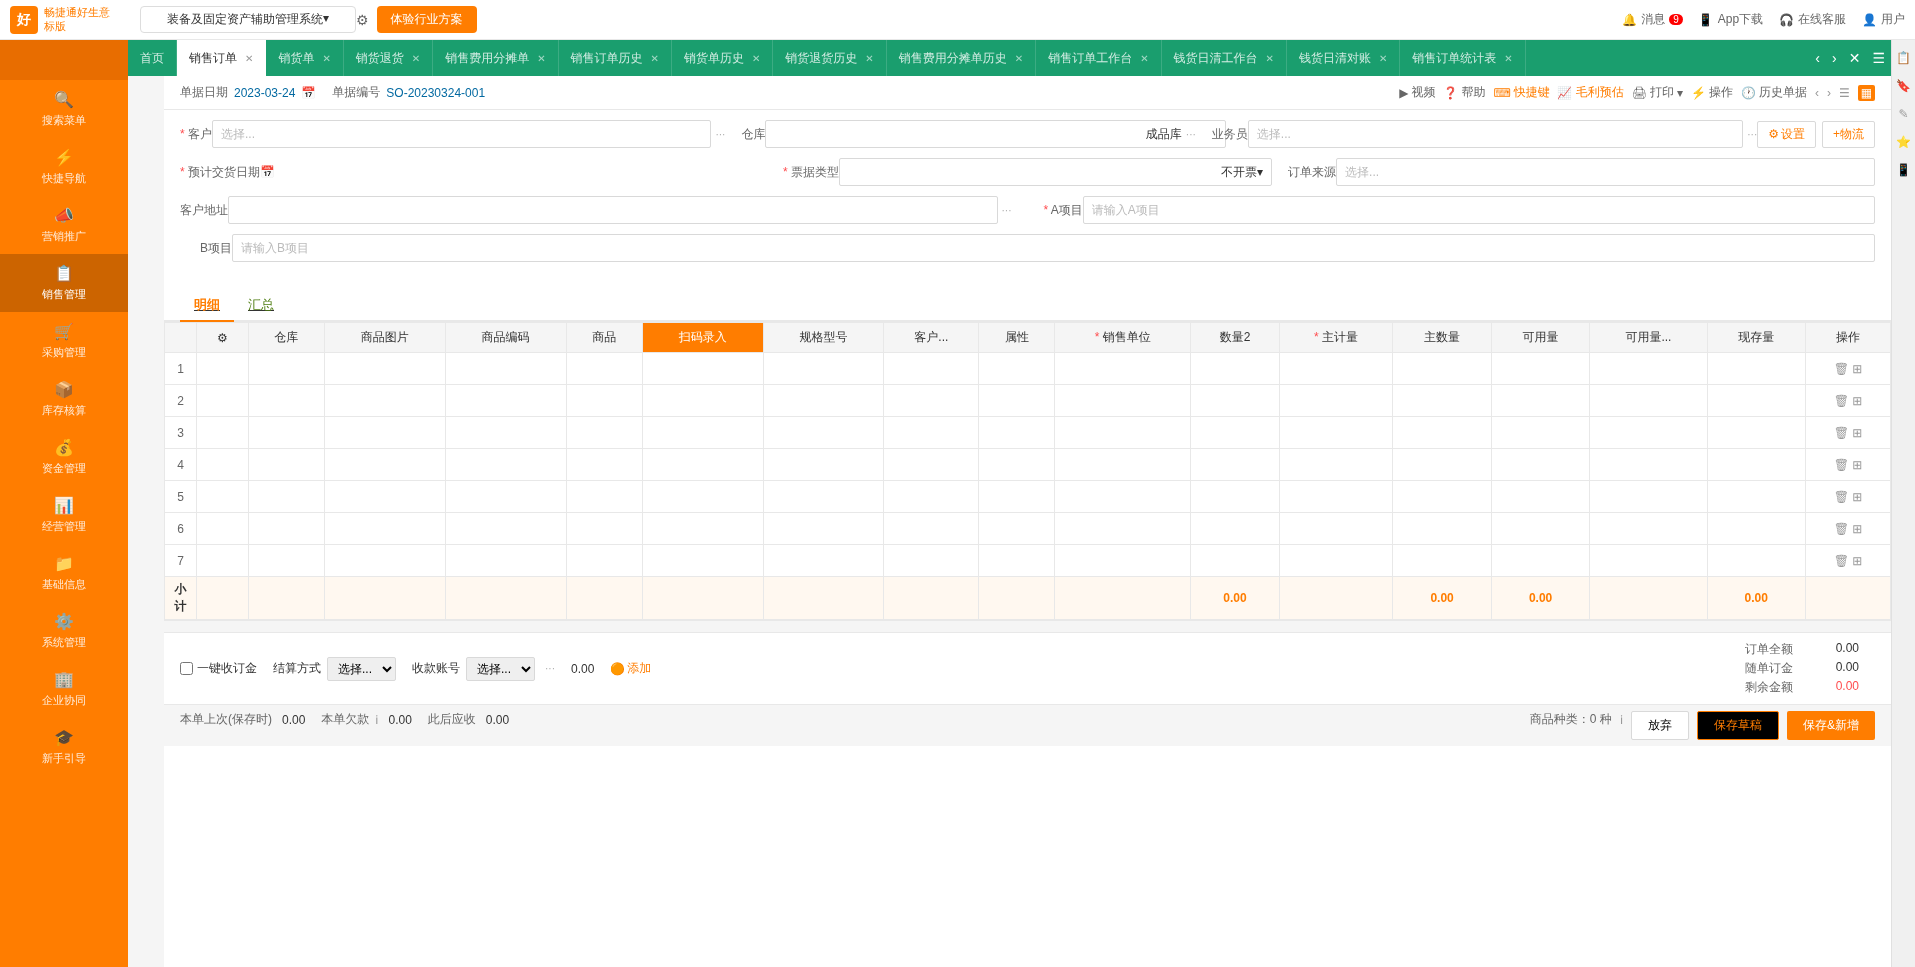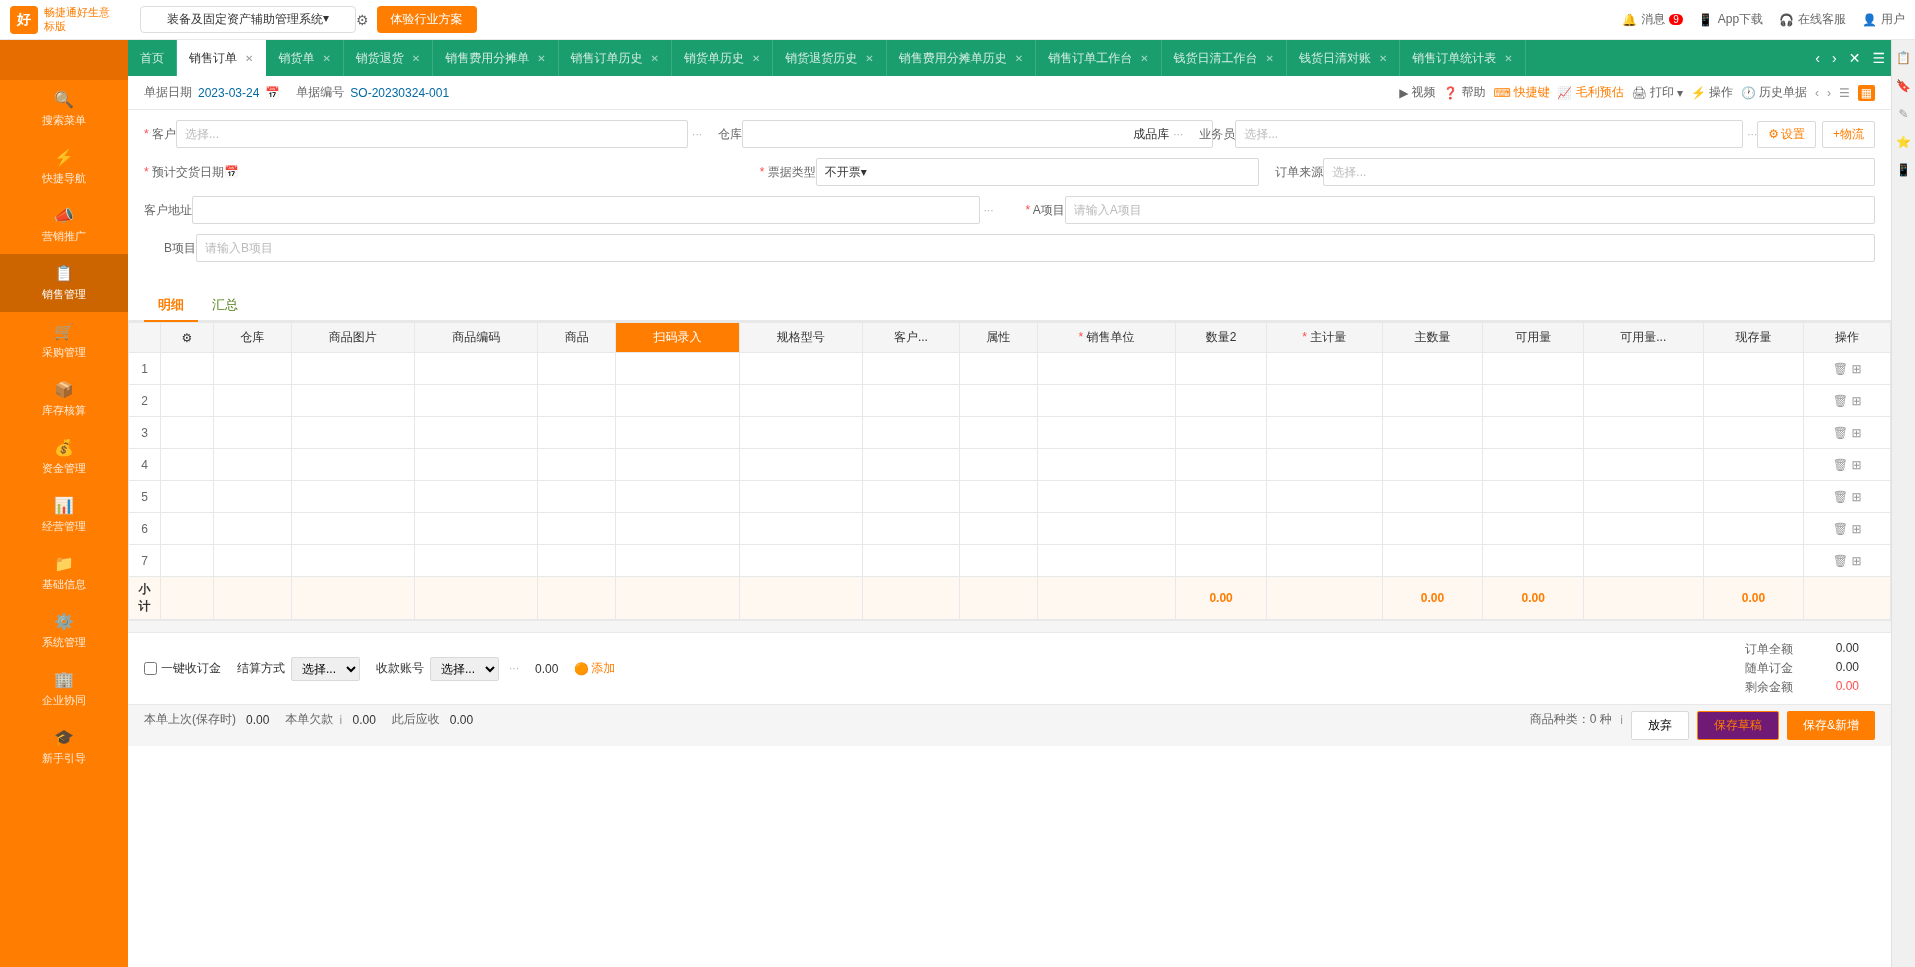--- a/index.html
+++ b/index.html
@@ -5,21 +5,21 @@
     * { box-sizing: border-box; margin: 0; padding: 0; }
     body { font-family: 'Microsoft YaHei', Arial, sans-serif; font-size: 12px; background: #f0f2f5; color: #333; overflow: hidden; }
 
     
     .app-container { display: flex; flex-direction: column; height: 967px; width: 1915px; }
     .top-bar { height: 40px; background: #fff; display: flex; align-items: center; padding: 0 10px; border-bottom: 1px solid #e8e8e8; flex-shrink: 0; }
     .main-layout { display: flex; flex: 1; overflow: hidden; }
     .sidebar { width: 128px; background: #ff7d00; flex-shrink: 0; display: flex; flex-direction: column; }
     .content-area { flex: 1; display: flex; flex-direction: column; overflow: hidden; background: #f5f5f5; }
     .tab-bar { height: 36px; background: #1a9e6e; display: flex; align-items: center; overflow: hidden; flex-shrink: 0; }
-    .page-content { flex: 1; background: #fff; overflow: auto; padding: 0; }
+    .page-content { flex: 1; background: #fff; overflow: auto; padding: 0; margin-left: 36px; }
 
     
     .top-bar-logo { display: flex; align-items: center; gap: 6px; min-width: 120px; }
     .logo-icon { width: 28px; height: 28px; background: #ff7d00; border-radius: 4px; display: flex; align-items: center; justify-content: center; color: white; font-size: 14px; font-weight: bold; }
     .logo-text { font-size: 11px; color: #ff7d00; line-height: 1.2; }
     .top-bar-system { margin-left: 10px; padding: 4px 26px; border: 1px solid #ddd; border-radius: 4px; font-size: 12px; color: #333; display: flex; align-items: flex-start; gap: 0; cursor: pointer; }
     .top-bar-btn { margin-left: 8px; padding: 5px 14px; background: #ff7d00; color: white; border: none; border-radius: 4px; cursor: pointer; font-size: 12px; }
     .top-bar-right { margin-left: auto; display: flex; align-items: center; gap: 16px; font-size: 12px; color: #666; }
     .top-bar-right-item { display: flex; align-items: center; gap: 4px; cursor: pointer; }
     .badge { background: #f00; color: white; border-radius: 8px; padding: 0 4px; font-size: 10px; }
@@ -75,21 +75,21 @@
     .bottom-bar { display: flex; align-items: center; padding: 8px 16px; background: #fff; border-top: 1px solid #e8e8e8; gap: 16px; flex-shrink: 0; }
     .bottom-field { display: flex; align-items: center; gap: 6px; font-size: 12px; }
     .bottom-check { display: flex; align-items: center; gap: 4px; }
     .bottom-select { height: 24px; border: 1px solid #d9d9d9; padding: 0 6px; font-size: 12px; border-radius: 2px; }
     .add-btn { color: #ff7d00; cursor: pointer; display: flex; align-items: center; gap: 2px; }
 
     
     .status-bar { display: flex; align-items: flex-start; padding: 6px 16px; background: #f5f5f5; border-top: 1px solid #e8e8e8; font-size: 12px; color: #666; gap: 16px; flex-shrink: 0; }
     .status-bar-right { margin-left: auto; display: flex; gap: 8px; }
     .btn-discard { padding: 5px 16px; border: 1px solid #d9d9d9; border-radius: 2px; background: #fff; cursor: pointer; font-size: 12px; }
-    .btn-save-draft { padding: 5px 16px; border: 1px solid #ff7d00; color: #ff7d00; border-radius: 2px; background: #701a75; cursor: pointer; font-size: 12px; }
+    .btn-save-draft { padding: 5px 16px; border: 1px solid #ff7d00; color: #ff7d00; border-radius: 2px; background: #000000; cursor: pointer; font-size: 12px; }
     .btn-save-new { padding: 5px 16px; background: #ff7d00; color: white; border: none; border-radius: 2px; cursor: pointer; font-size: 12px; }
 
     
     .order-summary { margin-left: auto; display: flex; flex-direction: column; gap: 2px; font-size: 12px; text-align: right; padding-right: 16px; }
     .summary-row { display: flex; gap: 16px; justify-content: flex-end; }
     .summary-label { color: #666; }
     .summary-value { color: #333; min-width: 50px; text-align: right; }
 
     
     .right-panel { width: 24px; background: #f0f0f0; border-left: 1px solid #e0e0e0; display: flex; flex-direction: column; align-items: center; padding: 8px 0; gap: 8px; flex-shrink: 0; }
@@ -340,21 +340,21 @@
           </div>
 
           <div class="form-row">
             <div class="field-group" style="flex:1.2">
               <span class="field-label required">预计交货日期</span>
               <span style="cursor:pointer;color:#999;">📅</span>
             </div>
             <div class="field-sep"></div>
             <div class="field-group" style="flex:1">
               <span class="field-label required">票据类型</span>
-              <div style="flex:1;height:28px;border:1px solid #d9d9d9;border-radius:2px;padding:0 8px;display:flex;align-items:center;justify-content:flex-start;background:#fff;cursor:pointer;">
+              <div style="flex:1;height:28px;border:1px solid #d9d9d9;border-radius:2px;padding:0 8px;display:flex;align-items:center;justify-content:flex-end;background:#fff;cursor:pointer;">
                 <span>不开票</span>
                 <span>▾</span>
               </div>
             </div>
             <div class="field-sep"></div>
             <div class="field-group" style="flex:1.2">
               <span class="field-label">订单来源</span>
               <input class="field-input" placeholder="选择..." style="">
             </div>
           </div>
@@ -375,21 +375,21 @@
 
           <div class="form-row">
             <div class="field-group" style="flex:1.2">
               <span class="field-label" style="margin-left:20px;">B项目</span>
               <input class="field-input" placeholder="请输入B项目" style="">
             </div>
           </div>
         </div>
 
         <div class="detail-tabs">
-          <div id="detail-tabs-container" style="display:flex;">
+          <div id="detail-tabs-container" style="display:flex;text-decoration:underline;">
               <div class="detail-tab active">明细</div>
               <div class="detail-tab">汇总</div>
             </div>
         </div>
 
         <div class="table-wrapper">
           <table>
             <thead>
               <tr id="table-header-row">
                   <th style="width: 32px;"></th>

